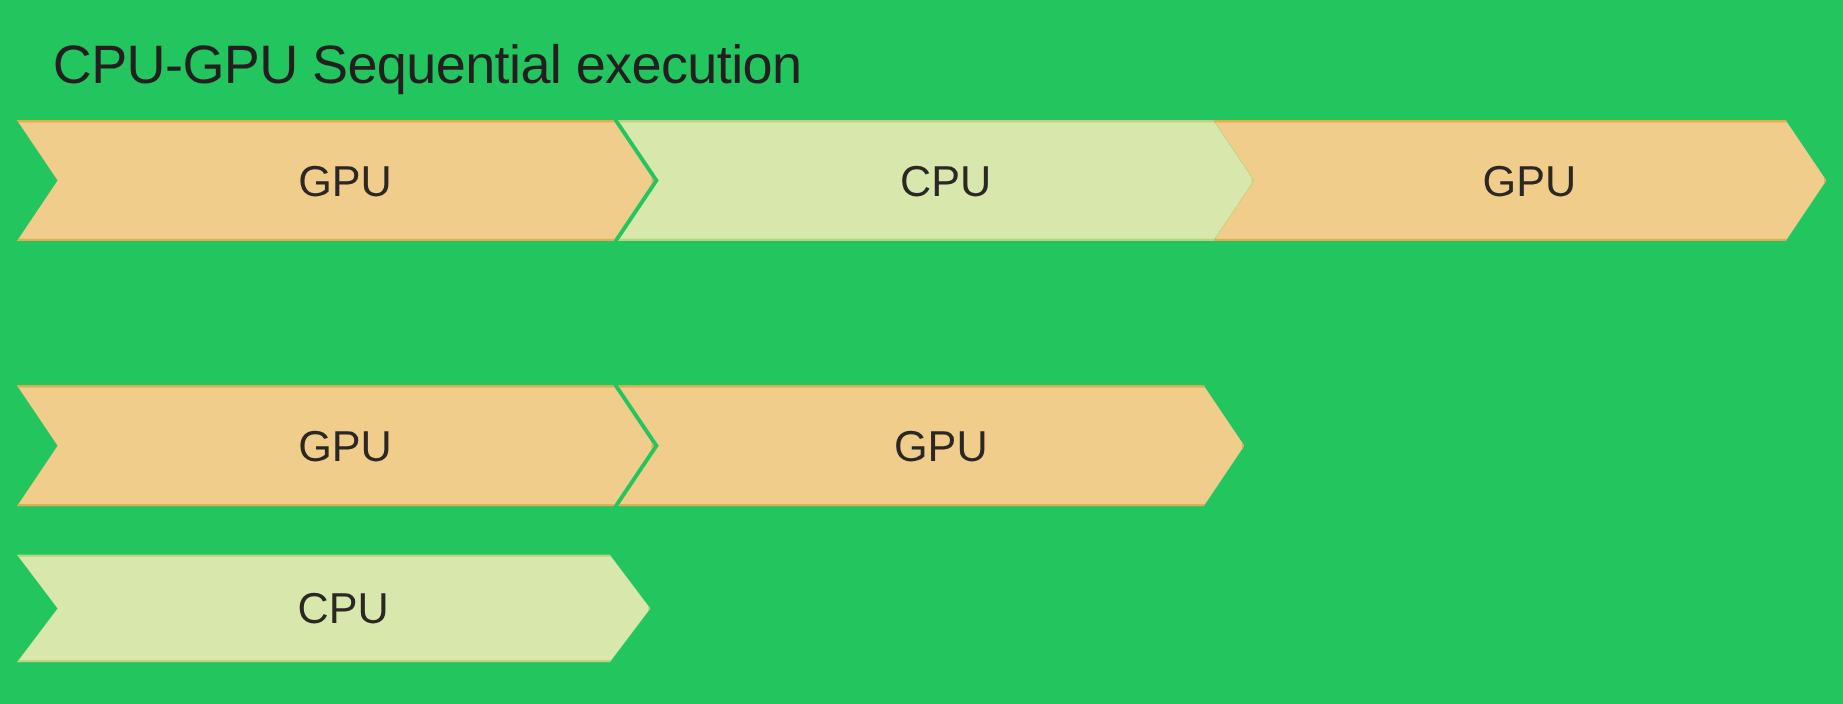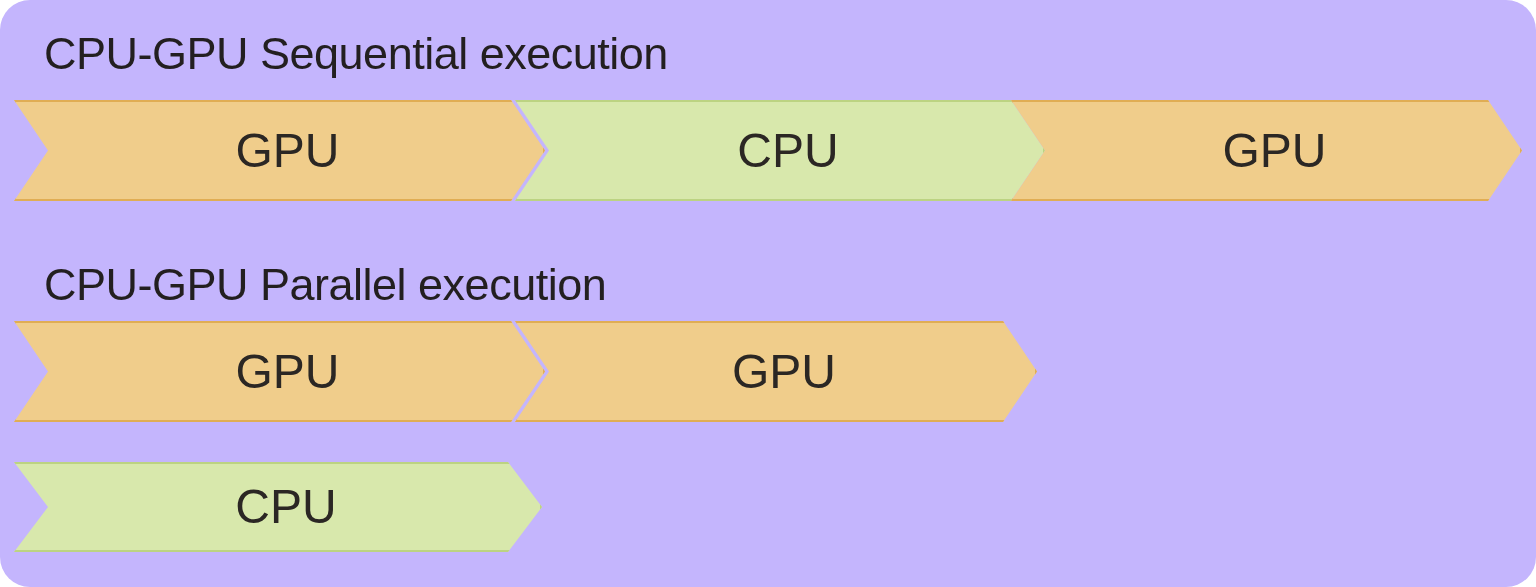--- a/index.html
+++ b/index.html
@@ -11,22 +11,21 @@
   body {
     width: 1536px;
     height: 587px;
     font-family: "Liberation Sans", sans-serif;
     overflow: hidden;
   }
   #diagram {
     position: relative;
     width: 1536px;
     height: 587px;
-    background: #c4b5fd;
-    border-radius: 30px;
+    background: #22c55e;
   }
 
   
   .section-title {
     position: absolute;
     left: 44px;
     font-size: 45px;
     line-height: 45px;
     font-weight: 400;
     letter-spacing: -0.5px;
@@ -65,21 +64,21 @@
         34px 50%);
     clip-path: polygon(
         0% 0%,
         calc(100% - 34px) 0%,
         100% 50%,
         calc(100% - 34px) 100%,
         0% 100%,
         34px 50%);
   }
   .chevron .chev-label {
-    font-size: 48px;
+    font-size: 36px;
     line-height: 44px;
     color: #2b2724;
     font-weight: 400;
     letter-spacing: 0px;
     white-space: nowrap;
     font-family: "Liberation Sans", sans-serif;
     pointer-events: none;
   }
 
   
@@ -111,21 +110,20 @@
 
     <div class="chevron chev-cpu label-shift" style="left:515px; width:530px;">
       <span class="chev-label">CPU</span>
     </div>
 
     <div class="chevron chev-gpu label-shift" style="left:1011px; width:511px;">
       <span class="chev-label">GPU</span>
     </div>
   </div>
 
-  <div class="section-title" id="title-parallel">CPU-GPU Parallel execution</div>
 
   <div class="chev-row" id="row-parallel-gpu">
 
     <div class="chevron chev-gpu label-shift" style="left:14px; width:531px;">
       <span class="chev-label">GPU</span>
     </div>
 
     <div class="chevron chev-gpu label-shift" style="left:515px; width:522px;">
       <span class="chev-label">GPU</span>
     </div>

